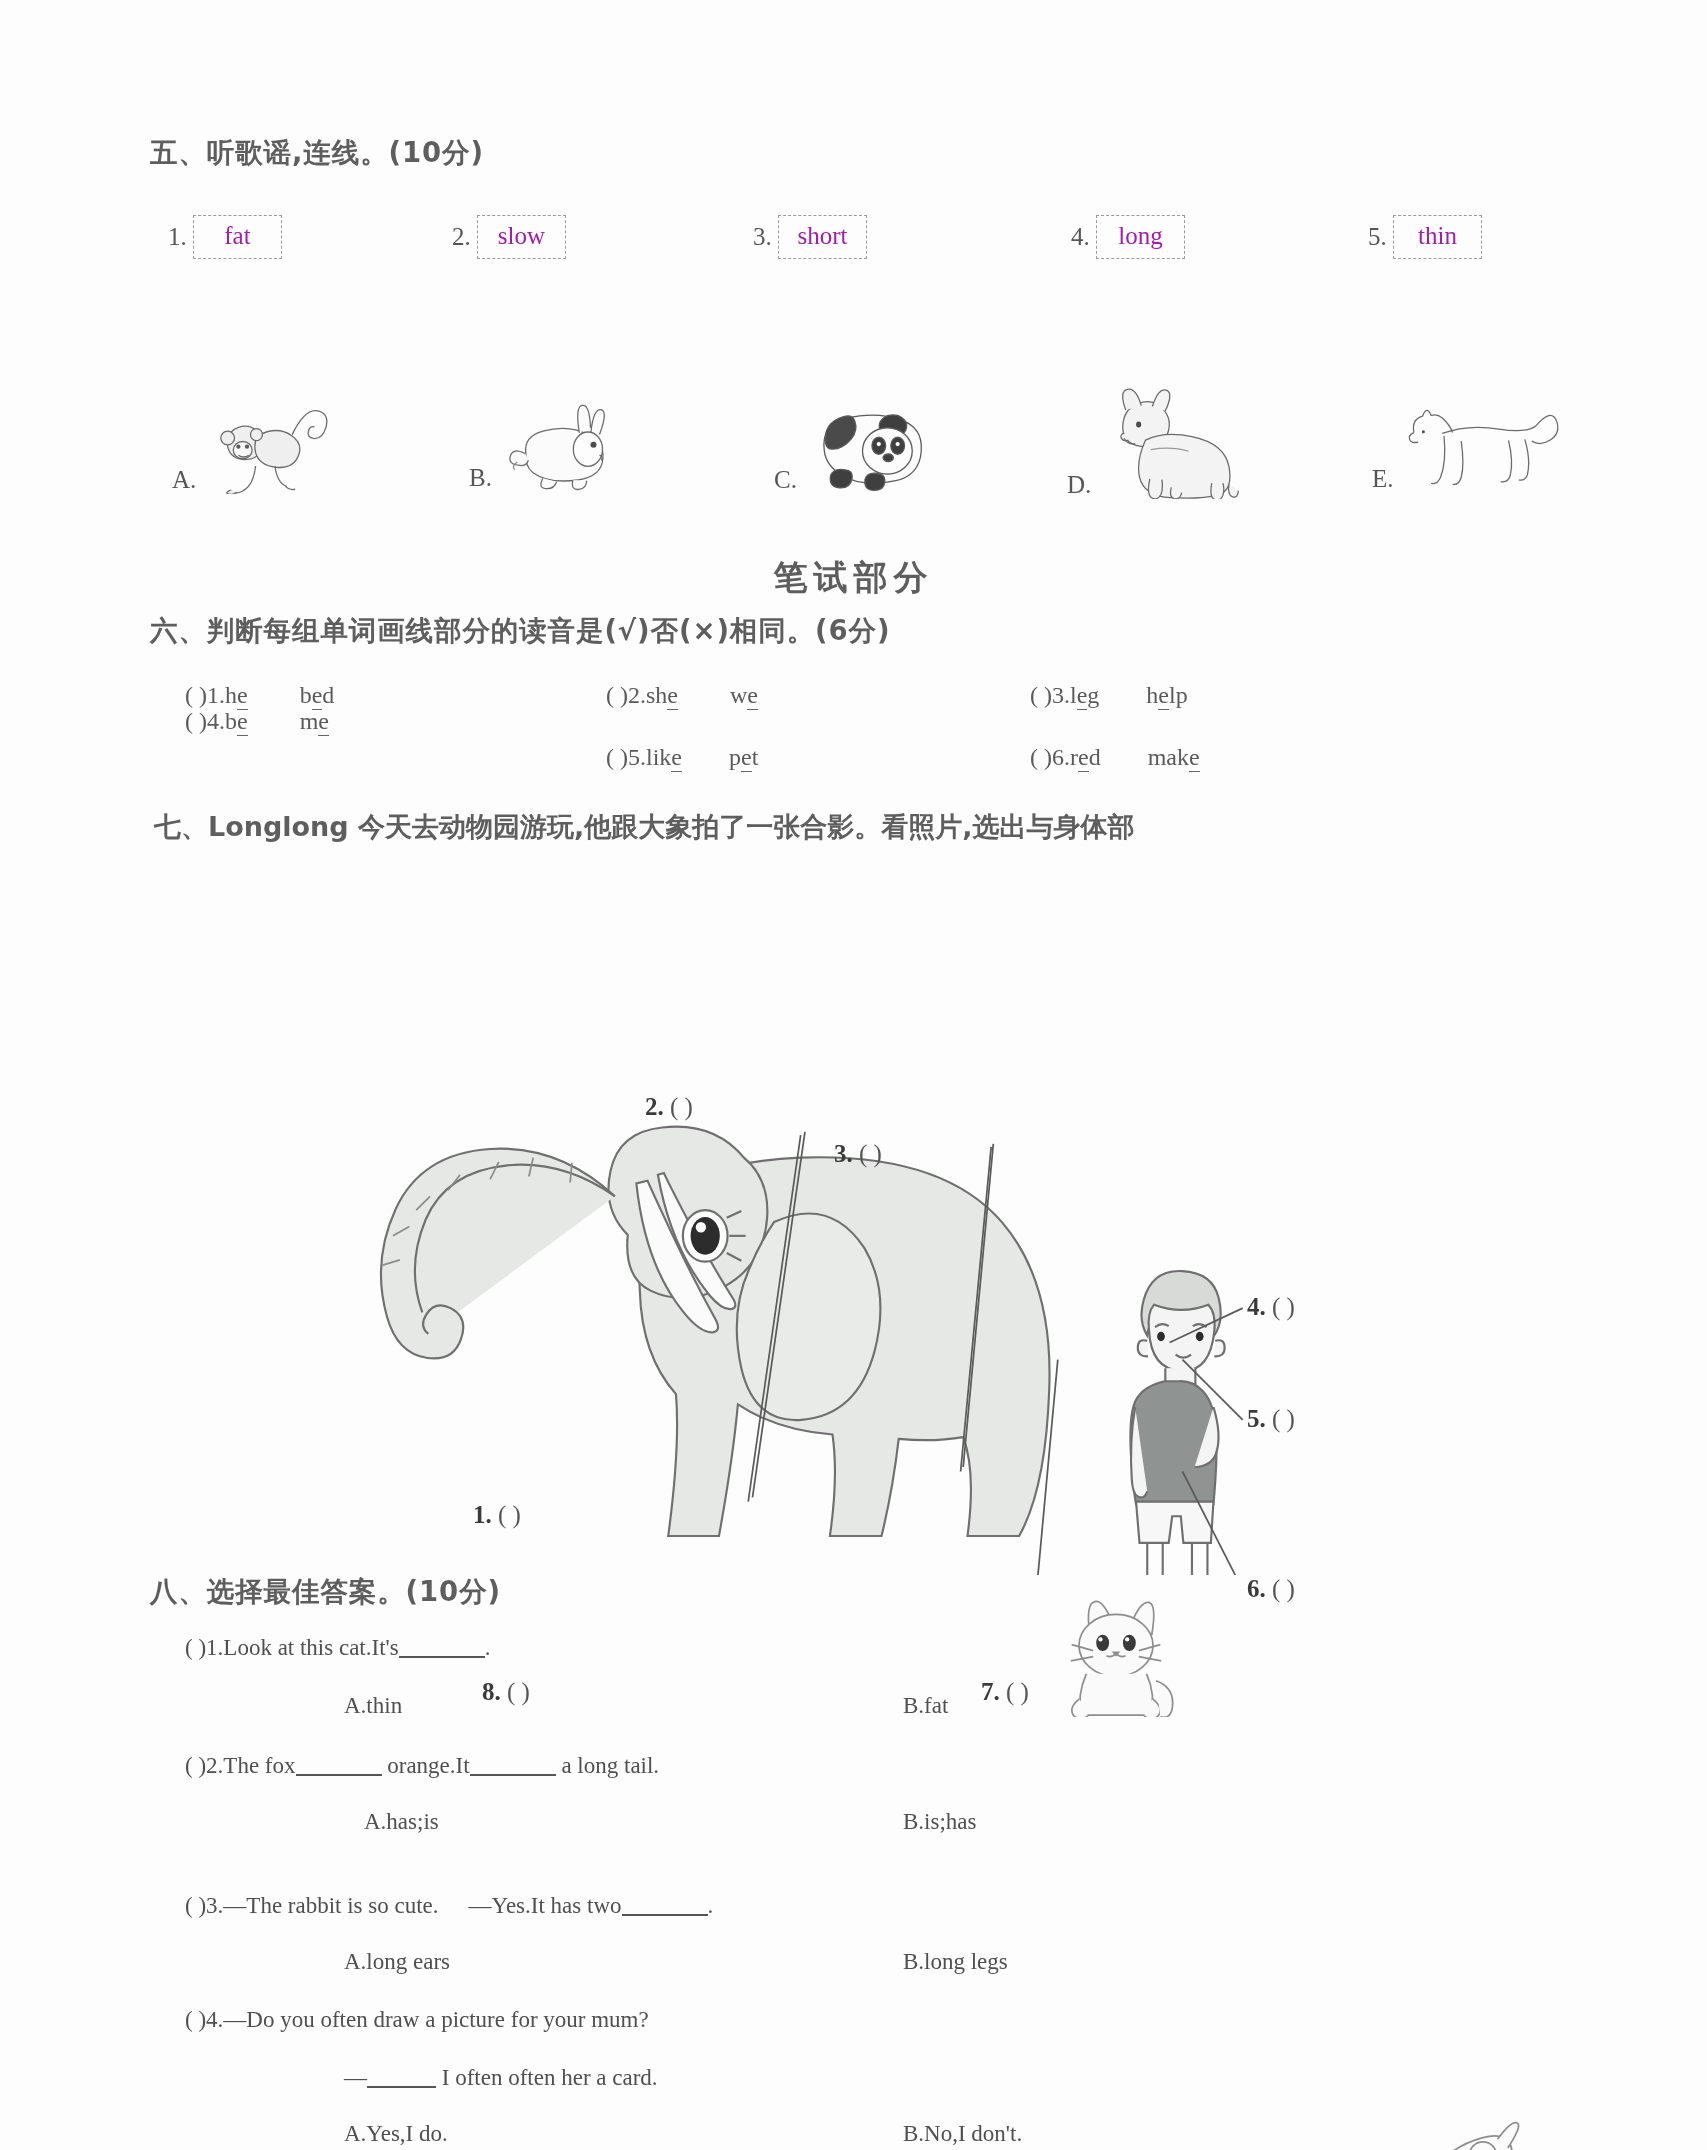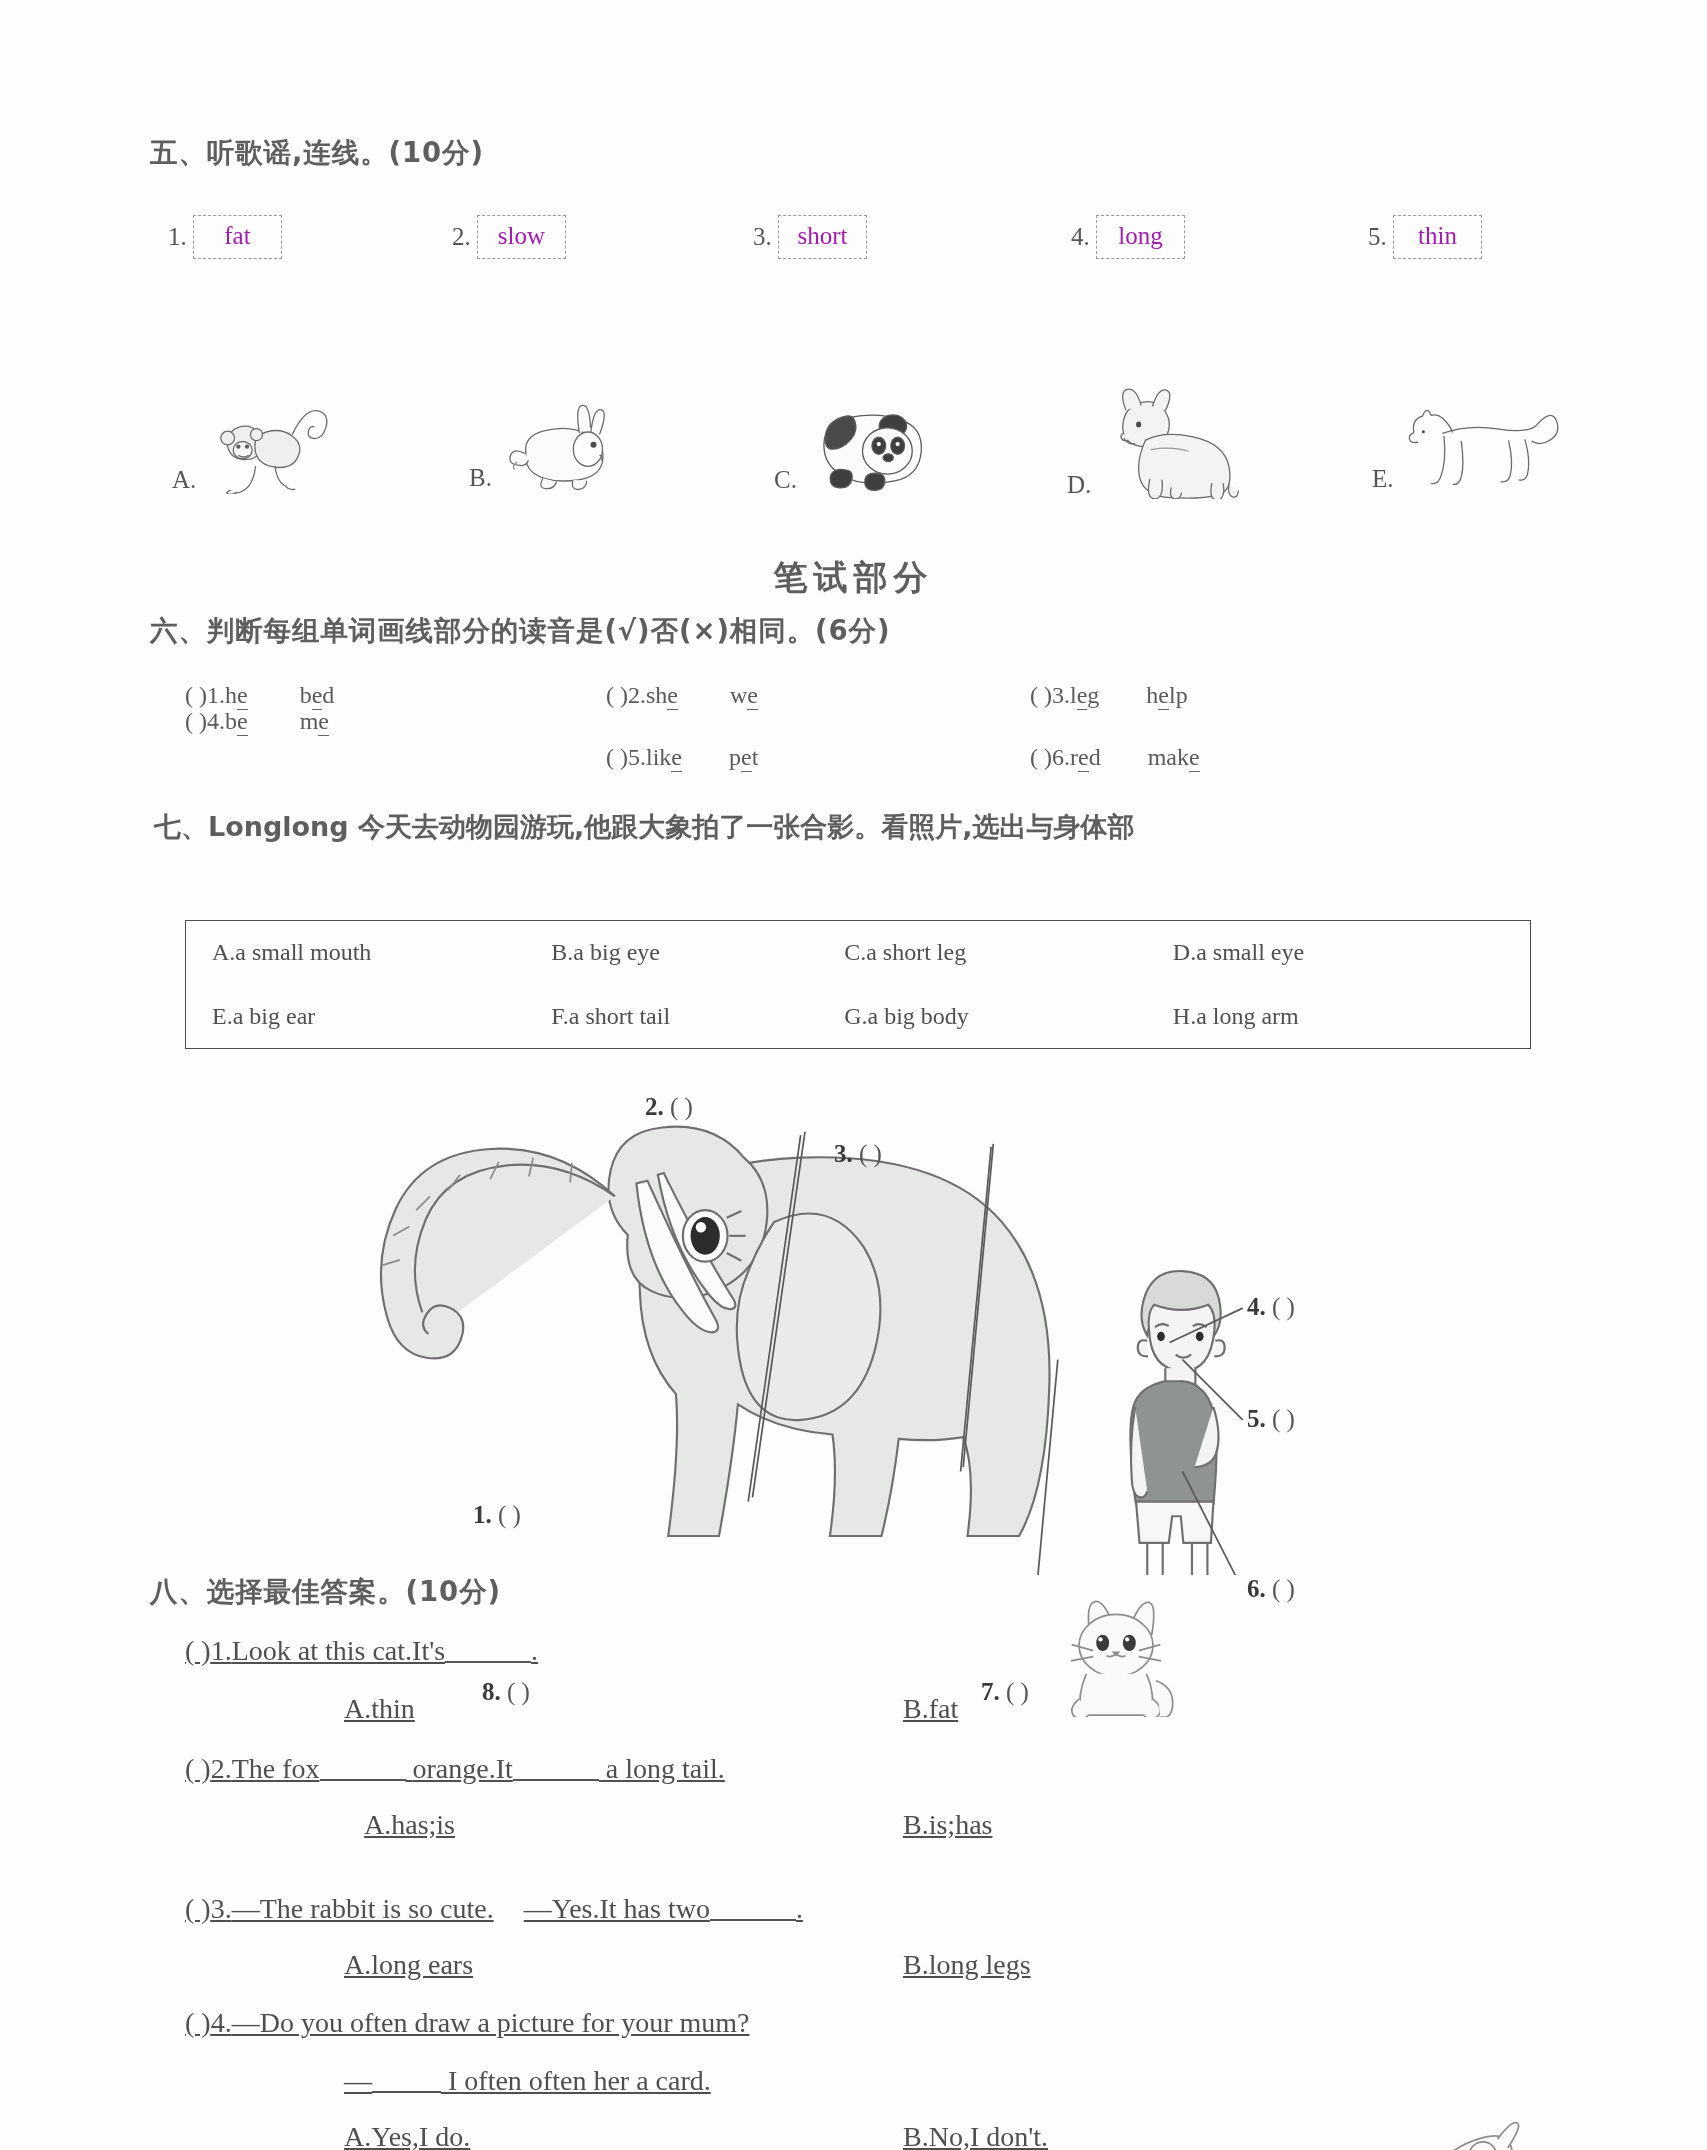--- a/index.html
+++ b/index.html
@@ -87,21 +87,21 @@
     box-sizing: border-box;
   }
   .q7-opt { font-size: 24px; color: #4f4f4f; font-family: "Liberation Serif", serif; white-space: nowrap; }
 
   
   .illus { position: absolute; left: 258px; top: 1067px; width: 1290px; height: 508px; }
   .callout { position: absolute; font-size: 25px; color: #3a3a3a; font-weight: bold; font-family: "Liberation Serif", serif; }
   .callout .paren { font-weight: normal; color: #555; }
 
   
-  .q8-line { position: absolute; font-size: 28px; color: #4f4f4f; font-family: "Liberation Serif", serif; text-decoration: underline; }
+  .q8-line { position: absolute; font-size: 23px; color: #4f4f4f; font-family: "Liberation Serif", serif; }
   .blank { display: inline-block; width: 86px; border-bottom: 2.2px solid #555; height: 18px; vertical-align: -2.6px; }
   .blank-sm { display: inline-block; width: 69px; border-bottom: 2.2px solid #555; height: 18px; vertical-align: -2.6px; }
 
   svg { display: block; }
 </style>
 </head>
 <body>
 
 <div id="page">
 
@@ -265,32 +265,20 @@
   </div>
   <div class="q6-line" style="left:606px; top:744px;">
     <span>(        )</span><span>5.</span><span><span>lik</span><span class="u">e</span><span></span></span><span style="display:inline-block;width:47px"></span><span><span>p</span><span class="u">e</span><span>t</span></span>
   </div>
   <div class="q6-line" style="left:1030px; top:744px;">
     <span>(        )</span><span>6.</span><span><span>r</span><span class="u">e</span><span>d</span></span><span style="display:inline-block;width:47px"></span><span><span>mak</span><span class="u">e</span><span></span></span>
   </div>
 
   <div class="abs cn" style="left:114px; top:809px; font-size:27px;margin-left:40px;">七、Longlong 今天去动物园游玩,他跟大象拍了一张合影。看照片,选出与身体部</div>
 
-  <div class="q7-box">
-    <div class="q7-grid">
-      <div class="q7-opt">A.a small mouth</div>
-      <div class="q7-opt">B.a big eye</div>
-      <div class="q7-opt">C.a short leg</div>
-      <div class="q7-opt">D.a small eye</div>
-      <div class="q7-opt">E.a big ear</div>
-      <div class="q7-opt">F.a short tail</div>
-      <div class="q7-opt">G.a big body</div>
-      <div class="q7-opt">H.a long arm</div>
-    </div>
-  </div>
 
   <div class="illus">
 
     <svg width="1290" height="508" viewBox="0 0 3000 1180" style="position:absolute;left:0;top:0;">
       <g stroke="#6f6f6f" stroke-width="5" fill="#e6e8e6">
 
         <path d="M860 400 q110 -180 400 -190 q330 -12 470 150 q120 140 110 390 q-8 230 -70 340 l-120 0 q20 -150 -10 -230
                  q-70 12 -150 4 q-14 120 -40 226 l-120 0 q20 -140 6 -236
                  q-130 -10 -220 -70 q-12 130 -44 306 l-118 0 q28 -210 18 -330
                  q-80 -90 -84 -240 q-4 -120 -28 -120 z"></path>

